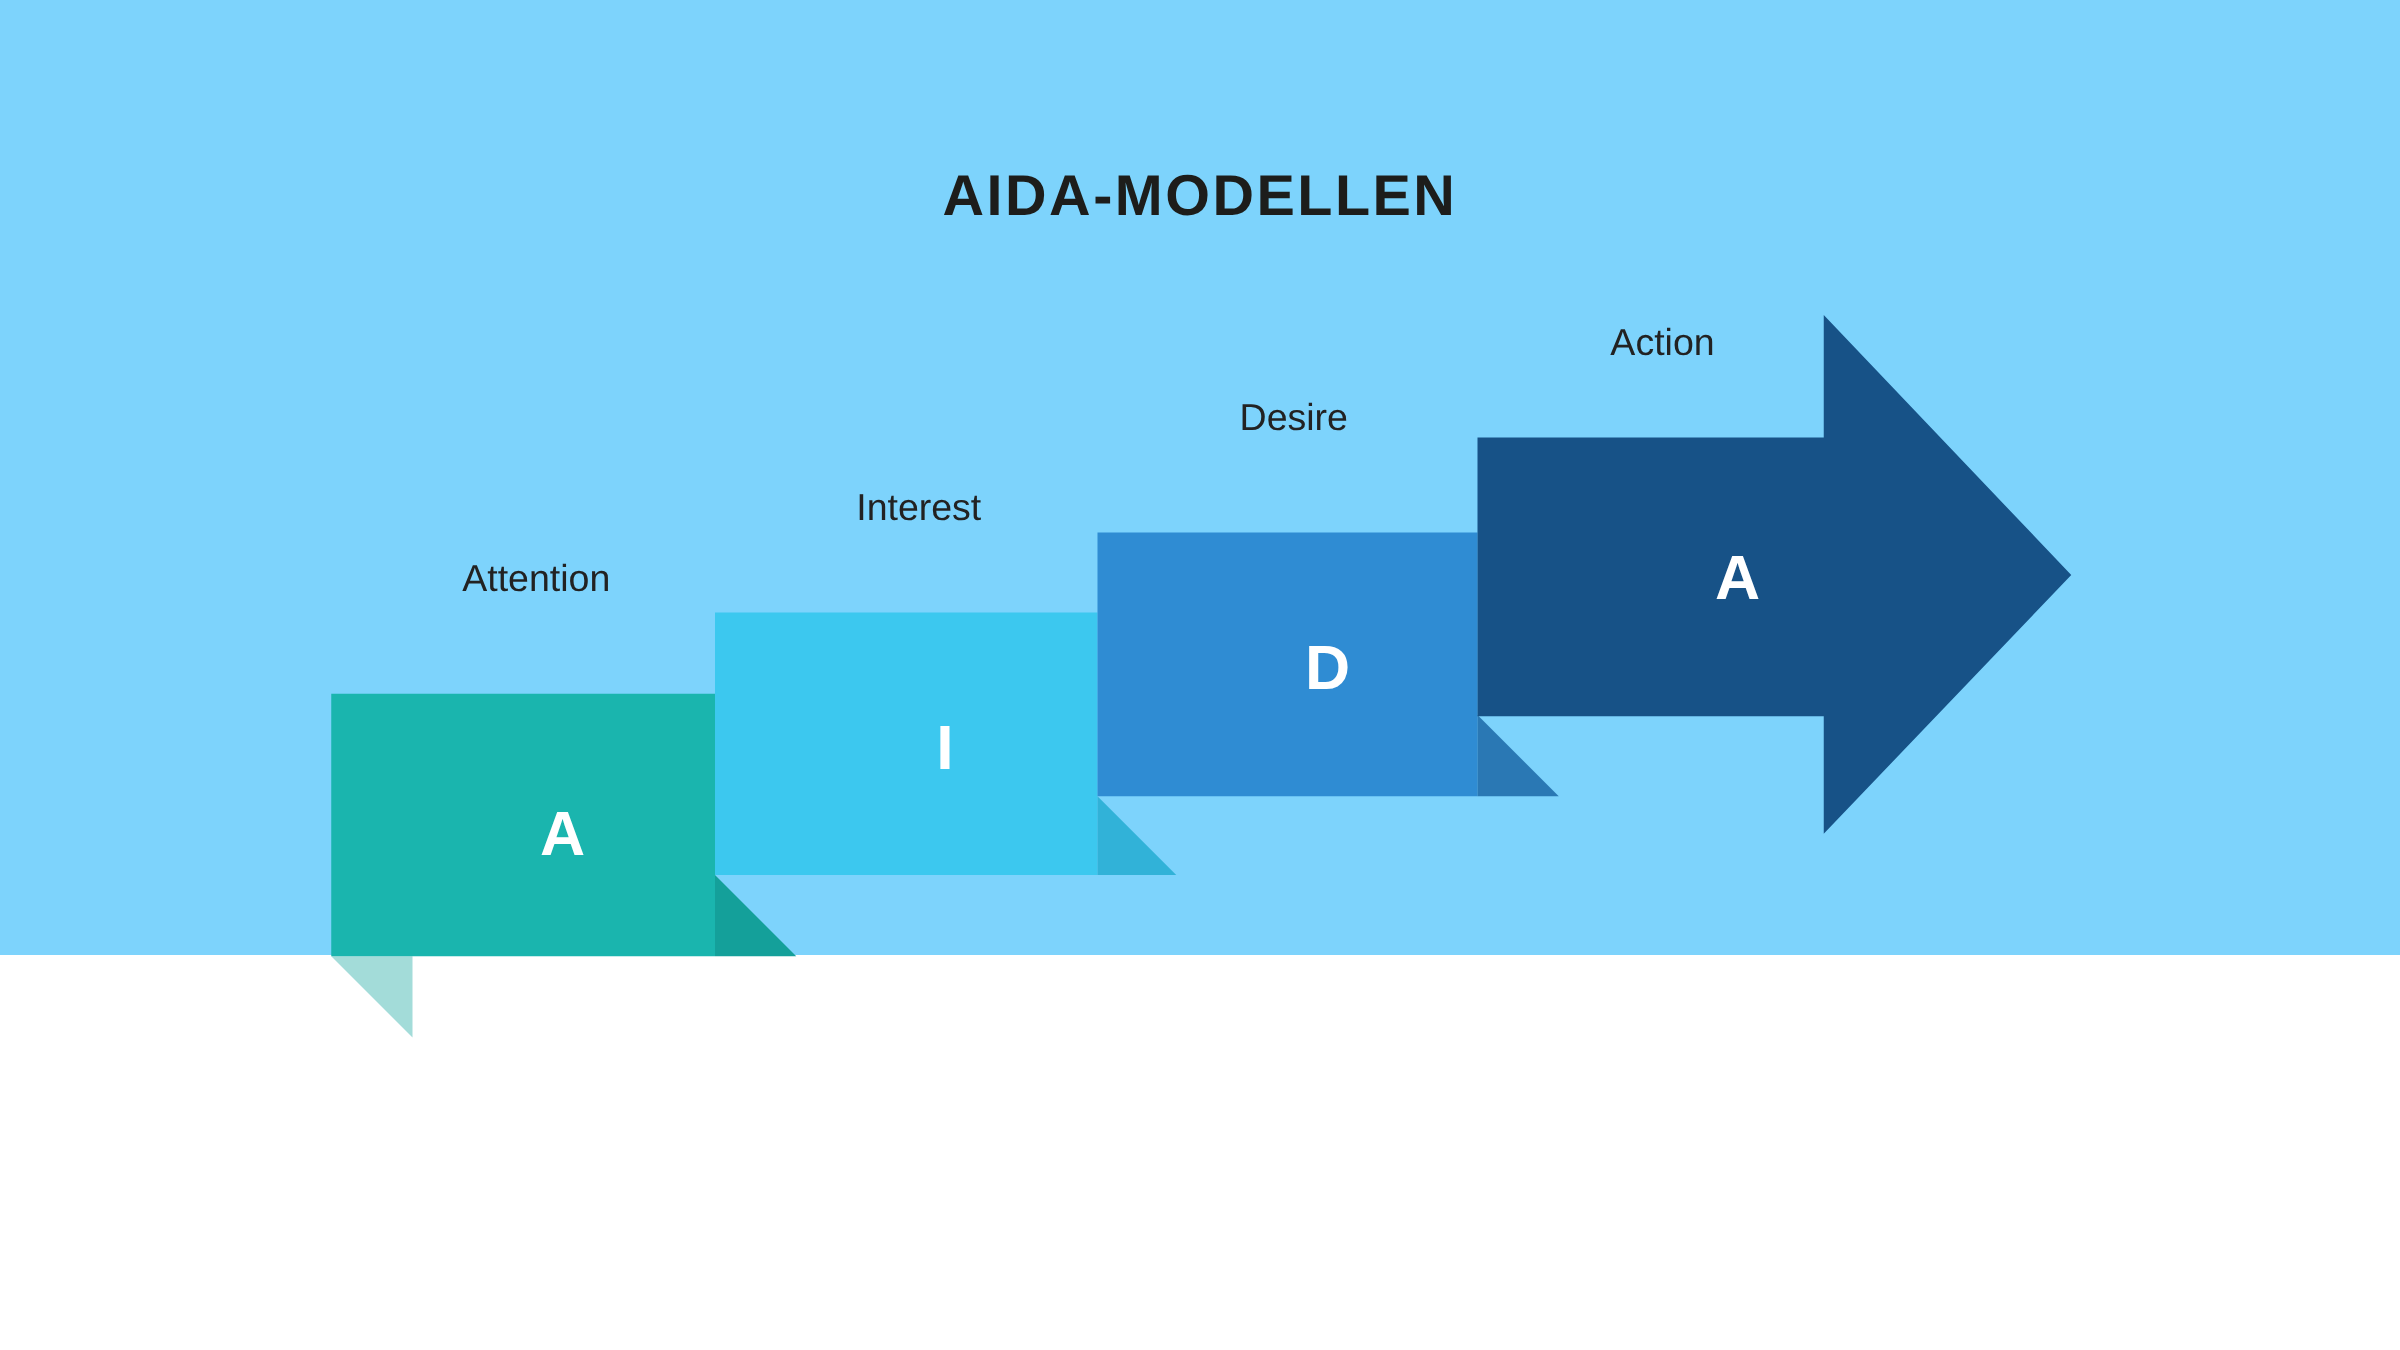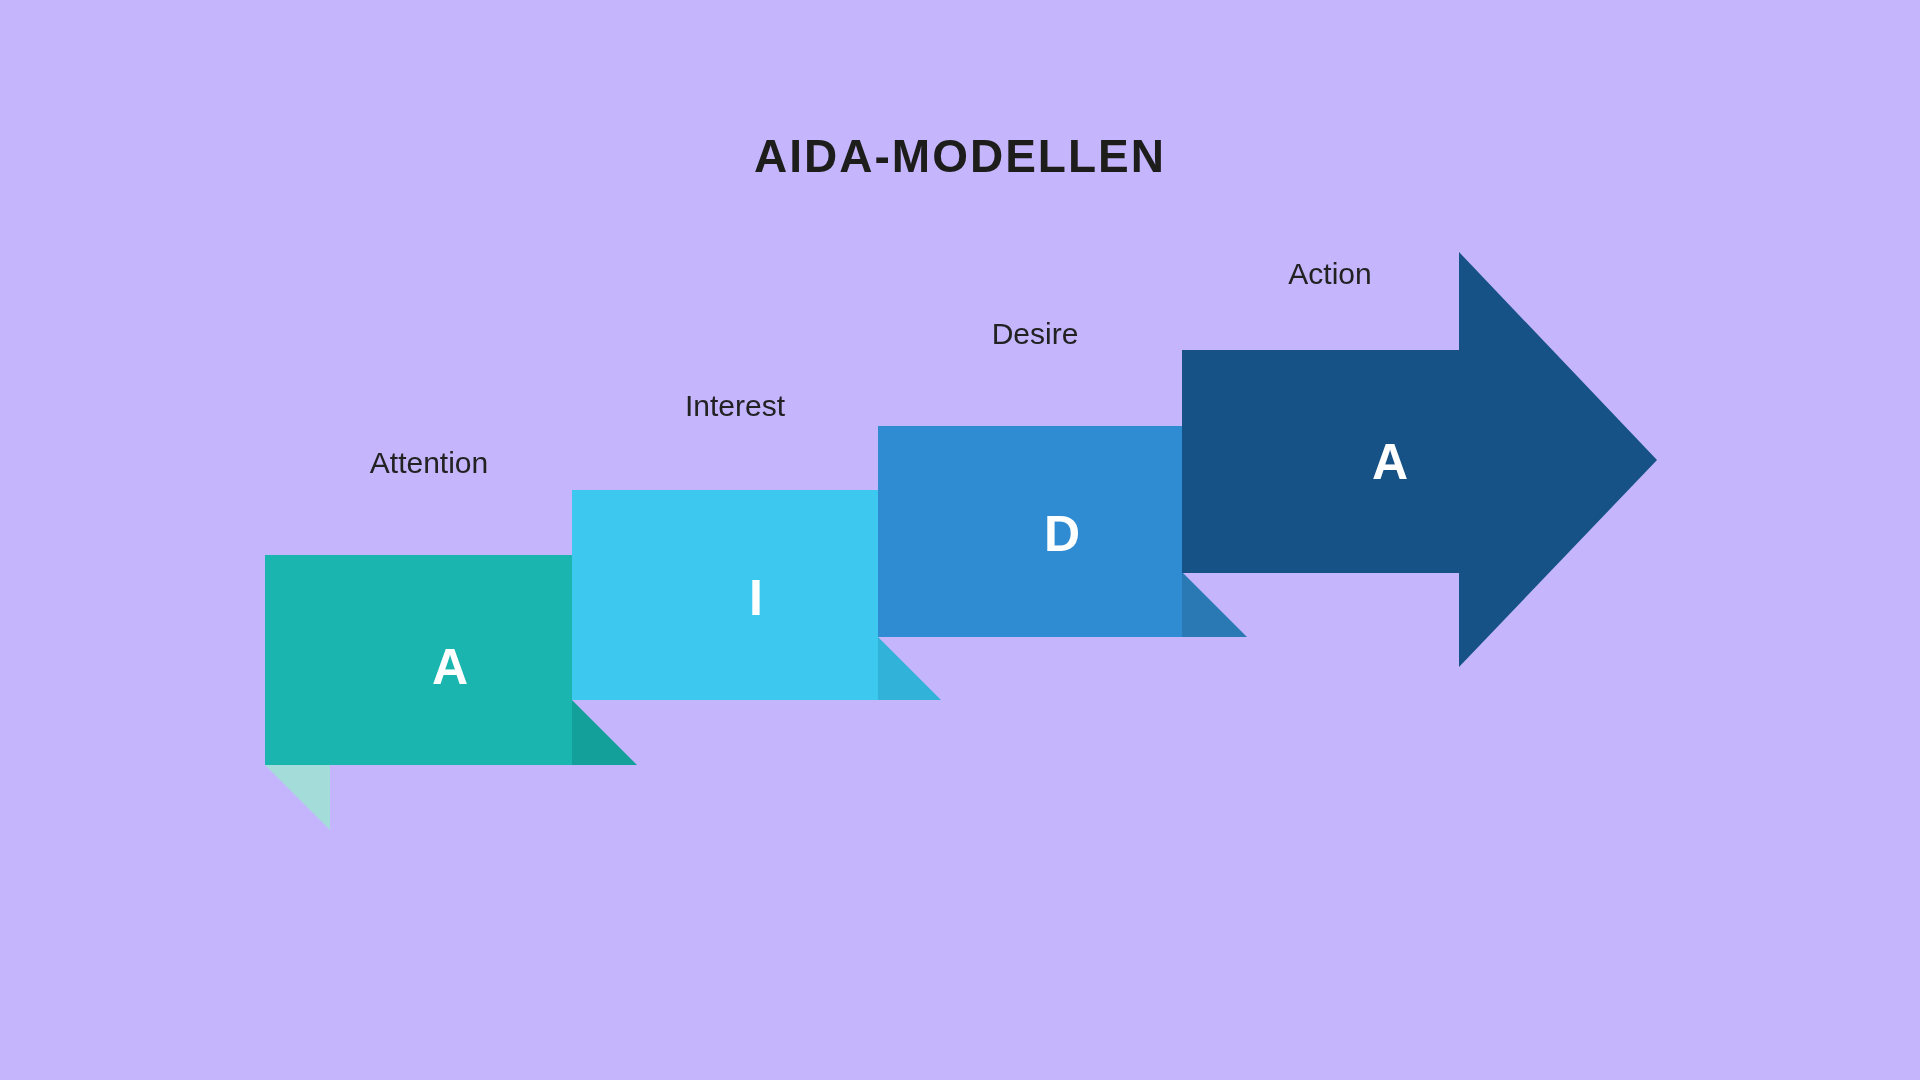--- a/index.html
+++ b/index.html
@@ -7,22 +7,22 @@
     padding: 0;
     width: 1920px;
     height: 1080px;
     background: #ffffff;
     overflow: hidden;
     font-family: "Liberation Sans", sans-serif;
   }
   .canvas {
     position: relative;
     width: 1920px;
-    height: 1080px;
-    background: #c4b5fd;
+    height: 764px;
+    background: #7dd3fc;
   }
   svg { display: block; }
   .title-text {
     font-family: "Liberation Sans", sans-serif;
     font-size: 46px;
     font-weight: 800;
     letter-spacing: 2px;
   }
   .stage-label {
     font-family: "Liberation Sans", sans-serif;

